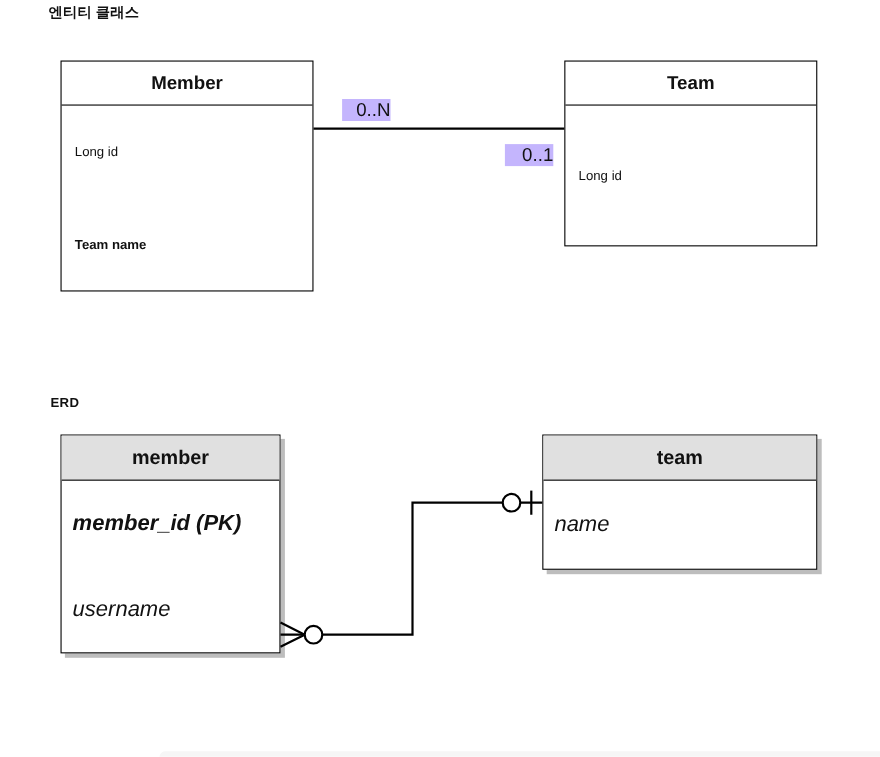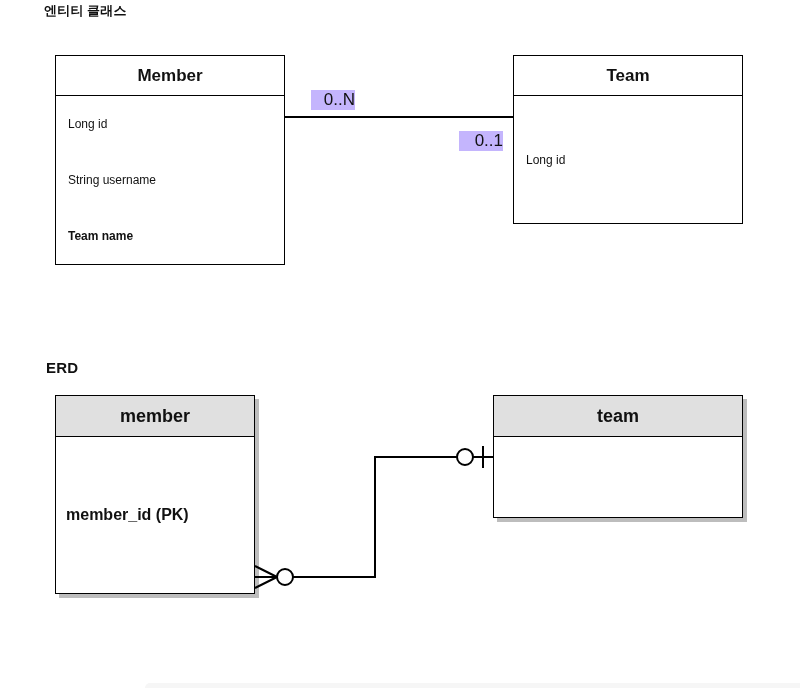--- a/index.html
+++ b/index.html
@@ -75,21 +75,22 @@
     align-items: center;
     justify-content: center;
     font-weight: bold;
     font-size: 18px;
   }
   .erd-table .et-row {
     flex: 1 1 auto;
     display: flex;
     align-items: center;
     padding-left: 10px;
-    font-size: 16px;
+    font-size: 20px;
+    font-style: italic;
   }
 
   
   svg.connectors {
     position: absolute;
     left: 0; top: 0;
     width: 800px; height: 688px;
     pointer-events: none;
   }
 
@@ -105,41 +106,42 @@
   }
 </style>
 </head>
 <body>
 
 <div class="section-label" style="left:44px; top:2px;font-family:Liberation Serif, serif;">엔티티 클래스</div>
 
 <div class="class-box" style="left:55px; top:55px; width:230px; height:210px;">
   <div class="cb-header">Member</div>
   <div class="cb-row">Long id</div>
-  <div class="cb-row">String username</div>
   <div class="cb-row bold">Team name</div>
 </div>
 
 <div class="class-box" style="left:513px; top:55px; width:230px; height:169px;">
   <div class="cb-header">Team</div>
   <div class="cb-row">Long id</div>
 </div>
 
 <div class="card-label" style="left:311px; top:90px;">0..N</div>
 <div class="card-label" style="left:459px; top:91px;margin-top:40px;">0..1</div>
 
-<div class="section-label" style="left:46px; top:359px; font-size:15px;">ERD</div>
+<div class="section-label" style="left:46px; top:359px; font-size:12px;">ERD</div>
 
 <div class="erd-table" style="left:55px; top:395px; width:200px; height:199px;">
   <div class="et-header">member</div>
   <div class="et-row bold">member_id (PK)</div>
+  <div class="et-row">username</div>
 </div>
 
 <div class="erd-table" style="left:493px; top:395px; width:250px; height:123px;">
   <div class="et-header">team</div>
+  <div class="et-row">name</div>
 </div>
 
 <svg class="connectors" viewBox="0 0 800 688">
 
   <line x1="285" y1="117" x2="513" y2="117" stroke="#000000" stroke-width="2"></line>
 
   <path d="M255,577 H375 V457 H493" fill="none" stroke="#000000" stroke-width="2"></path>
 
   <path d="M277,577 L255,566 M277,577 L255,588" fill="none" stroke="#000000" stroke-width="2"></path>
 

